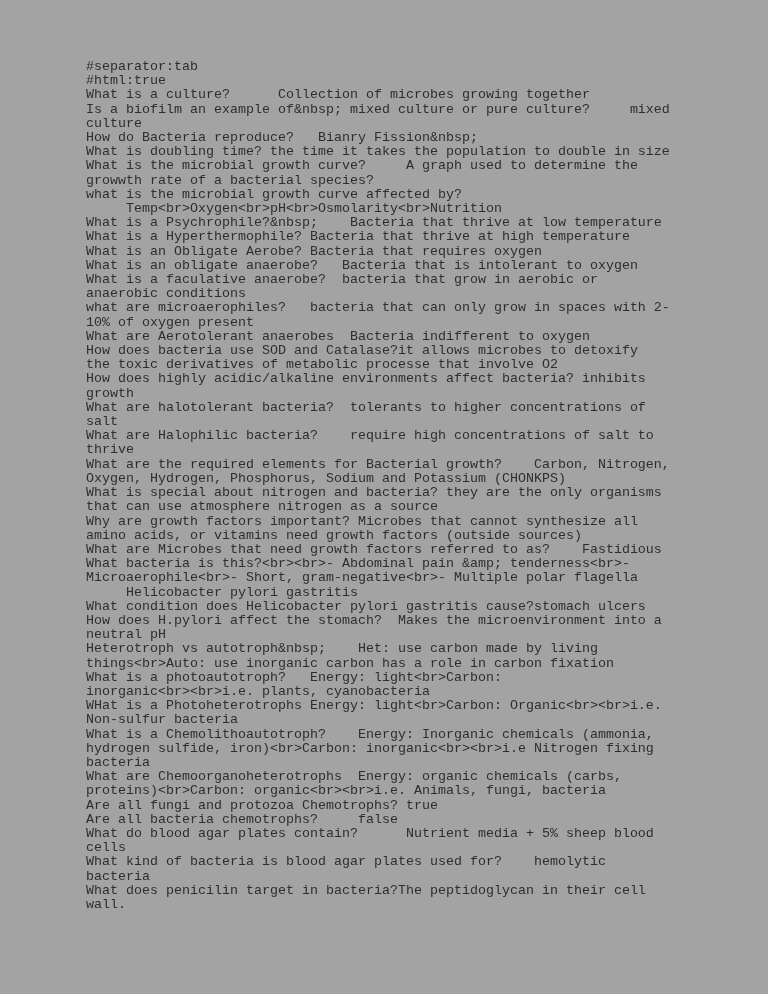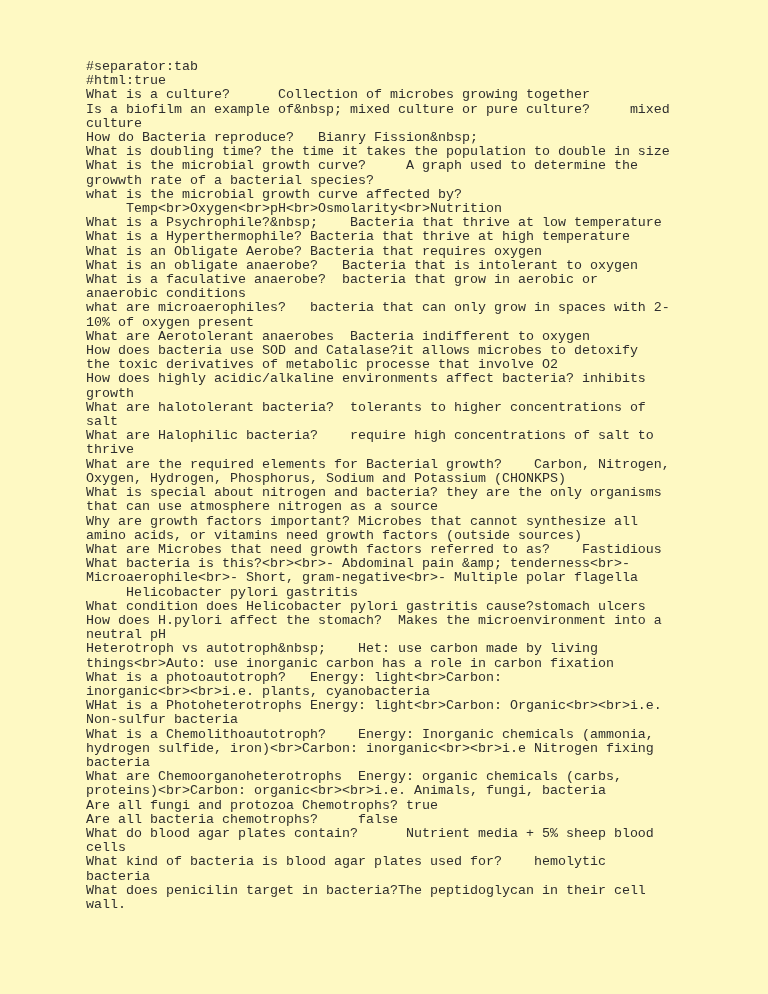--- a/index.html
+++ b/index.html
@@ -10,21 +10,21 @@
   body {
     width: 768px;
     height: 994px;
     position: relative;
     overflow: hidden;
     font-family: "Liberation Mono", "DejaVu Sans Mono", monospace;
   }
   .page {
     position: absolute;
     inset: 0;
-    background: #fef9c3;
+    background: #a3a3a3;
   }
   pre.text-body {
     position: absolute;
     left: 86px;
     top: 60px;
     margin: 0;
     padding: 0;
     font-family: "Liberation Mono", "DejaVu Sans Mono", monospace;
     font-size: 13.33px;
     line-height: 14.2px;

